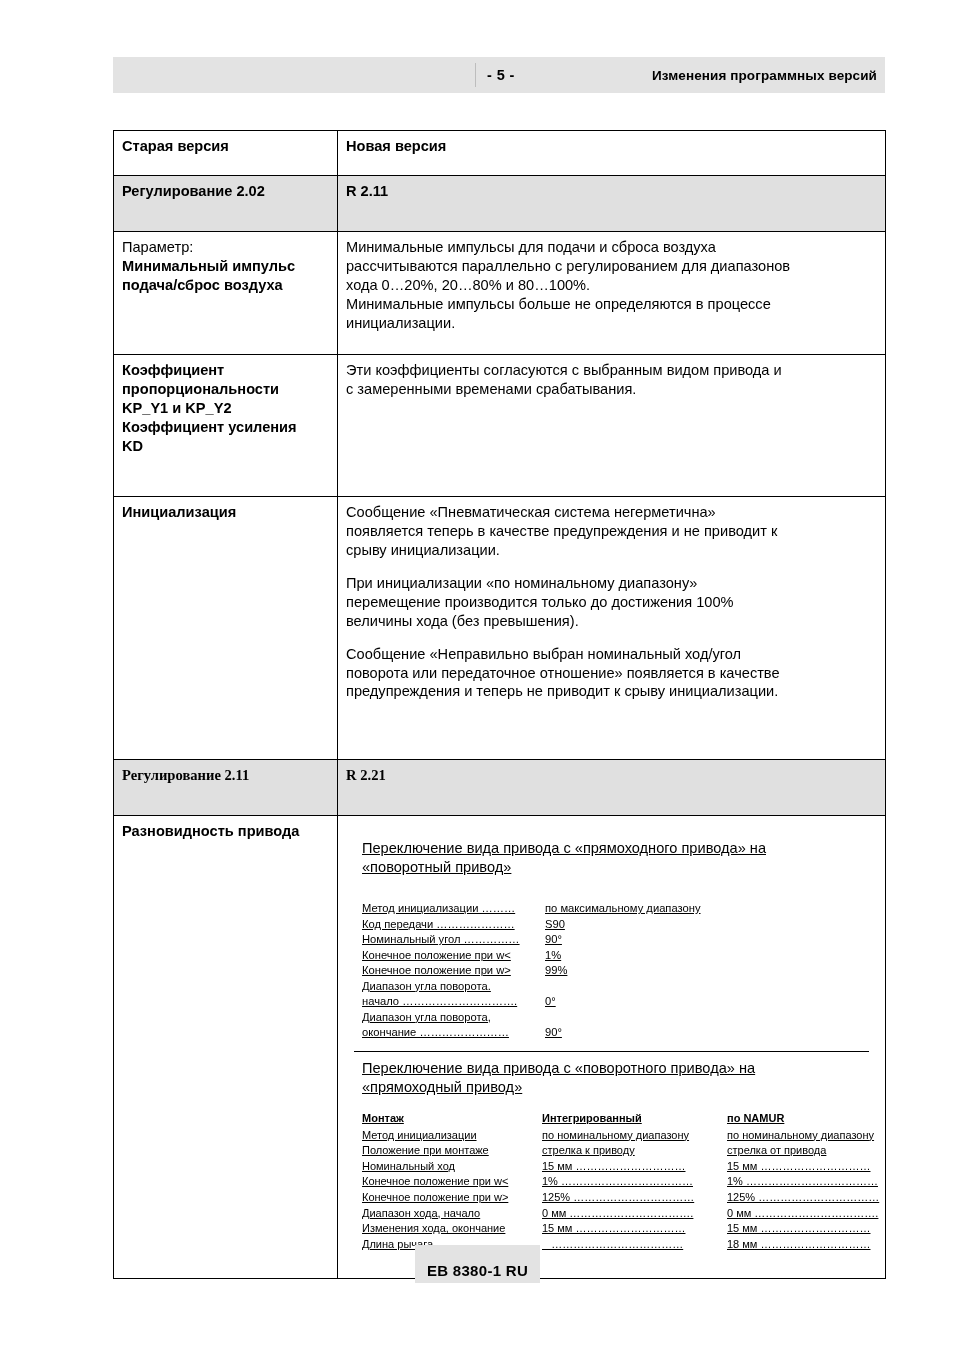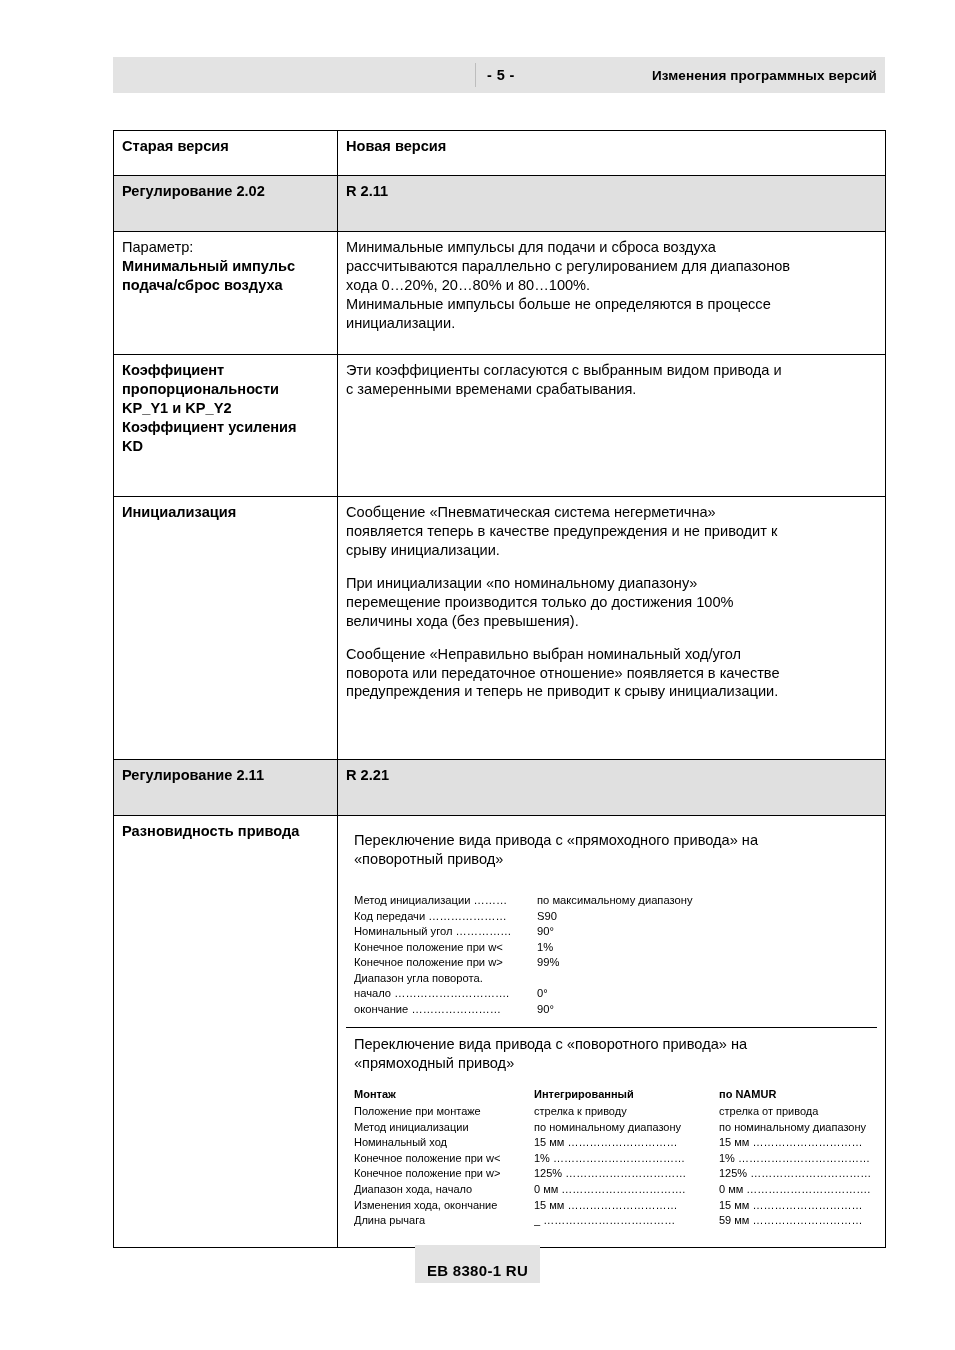--- a/index.html
+++ b/index.html
@@ -81,24 +81,24 @@
 
   .cellline { display: block; }
   .spacer-line { display: block; height: 0.95em; }
 
   
   .r-head    td { height: 30px; }
   .r-ver1    td { height: 41px; }
   .r-param   td { height: 108px; }
   .r-coef    td { height: 127px; }
   .r-init    td { height: 248px; }
-  .r-ver2    td { height: 41px; }
-
-  
-  .spec-cell { padding: 8px !important; }
+  .r-ver2    td { height: 41px; font-family: Liberation Serif, serif; }
+
+  
+  .spec-cell { padding: 16px !important; text-decoration: underline; }
   .spec-block {
     padding: 7px 8px 10px 8px;
     box-sizing: border-box;
   }
   .spec-block + .spec-block { border-top: 1.4px solid #000; }
   .spec-intro {
     font-size: 14.6px;
     line-height: 1.30;
   }
 
@@ -294,20 +294,24 @@
                 <td>Конечное положение при w&gt;</td>
                 <td>99%</td>
               </tr>
               <tr>
                 <td>Диапазон угла поворота.</td>
                 <td></td>
               </tr>
               <tr>
                 <td>начало ………………………….</td>
                 <td>0°</td>
+              </tr>
+              <tr>
+                <td>Диапазон угла поворота,</td>
+                <td></td>
               </tr>
               <tr>
                 <td>окончание ……………………</td>
                 <td>90°</td>
               </tr>
             </tbody>
           </table>
         </div>
 
         <div class="spec-block">
@@ -323,30 +327,30 @@
               </colgroup>
             <thead>
               <tr>
                 <th>Монтаж</th>
                 <th>Интегрированный</th>
                 <th>по NAMUR</th>
               </tr>
             </thead>
             <tbody>
               <tr>
+                <td>Метод инициализации</td>
+                <td>по номинальному диапазону</td>
+                <td>по номинальному диапазону</td>
+              </tr>
+              <tr>
                 <td>Положение при монтаже</td>
                 <td>стрелка к приводу</td>
                 <td>стрелка от привода</td>
               </tr>
               <tr>
-                <td>Метод инициализации</td>
-                <td>по номинальному диапазону</td>
-                <td>по номинальному диапазону</td>
-              </tr>
-              <tr>
                 <td>Номинальный ход</td>
                 <td>15 мм …………………………</td>
                 <td>15 мм …………………………</td>
               </tr>
               <tr>
                 <td>Конечное положение при w&lt;</td>
                 <td>1% ………………………………</td>
                 <td>1% ………………………………</td>
               </tr>
               <tr>
@@ -360,21 +364,21 @@
                 <td>0 мм …………………………….</td>
               </tr>
               <tr>
                 <td>Изменения хода, окончание</td>
                 <td>15 мм …………………………</td>
                 <td>15 мм …………………………</td>
               </tr>
               <tr>
                 <td>Длина рычага</td>
                 <td>_ ………………………………</td>
-                <td>59 мм …………………………</td>
+                <td>18 мм …………………………</td>
               </tr>
             </tbody>
           </table>
         </div>
 
       </td>
     </tr>
 
   </tbody>
 </table>

